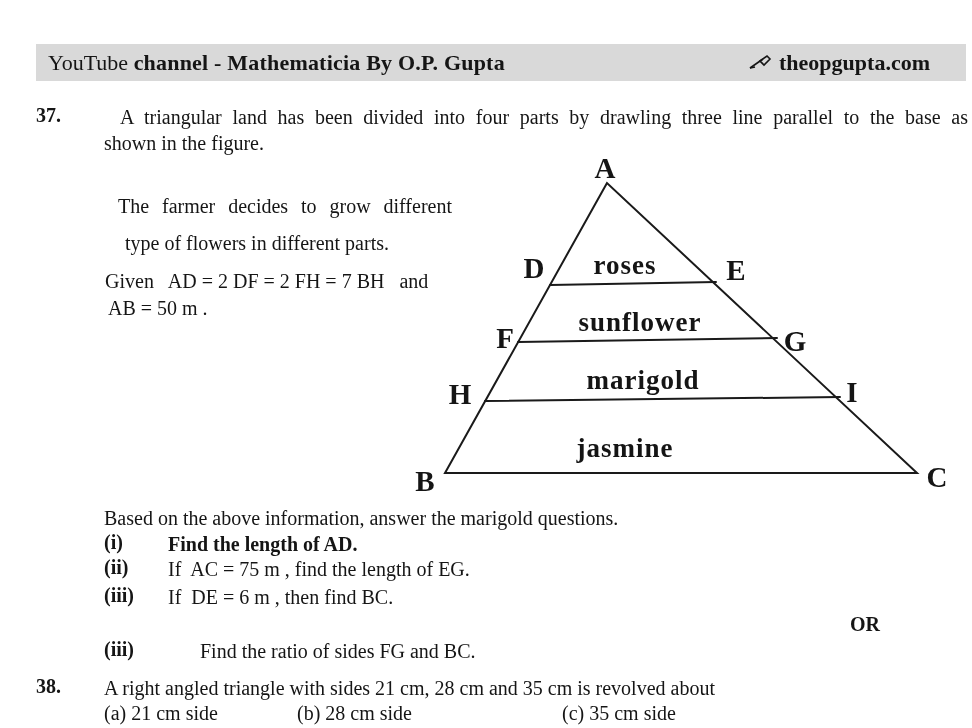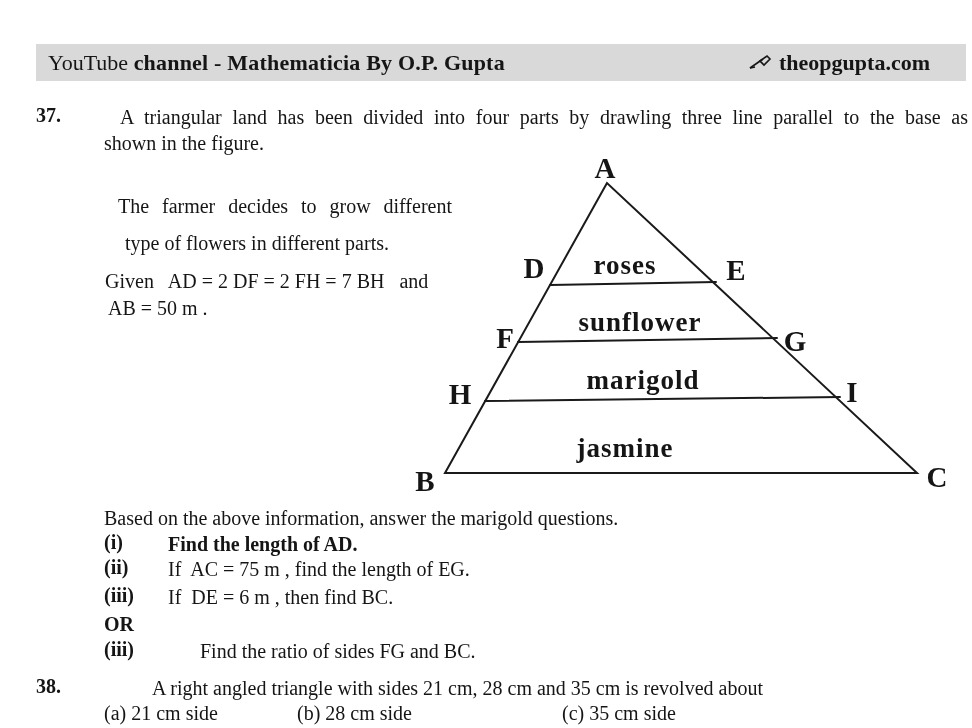--- a/index.html
+++ b/index.html
@@ -18,21 +18,21 @@
   .hl-reg{font-weight:400;}
   .hl-bold{font-weight:700;letter-spacing:.2px;}
   .header-right{font-size:22px;font-weight:700;display:flex;align-items:center;gap:7px;}
   .pen-icon{display:inline-block;}
   
   .qnum{font-weight:700;font-size:20px;}
   .bodytxt{font-size:20px;line-height:26px;}
   .just{text-align:justify;text-align-last:justify;}
   .pre{white-space:pre;}
   .partlabel{font-weight:700;font-size:20px;}
-  .or{font-weight:700;font-size:20px;text-align:left;}
+  .or{font-weight:700;font-size:20px;text-align:right;}
   
   .fig-line{stroke:#1a1a1a;stroke-width:2;fill:none;stroke-linecap:round;}
   .fig-vertex{font-family:"Liberation Serif", serif;font-weight:700;font-size:29px;fill:#151515;}
   .fig-region{font-family:"Liberation Serif", serif;font-weight:700;font-size:27px;fill:#151515;letter-spacing:1px;}
 </style>
 </head>
 <body>
 
 <div>
 
@@ -90,18 +90,18 @@
 
   <div class="abs partlabel" style="left:104px;top:584px;">(iii)</div>
   <div class="abs bodytxt pre" style="left:168px;top:584px;">If  DE = 6 m , then find BC.</div>
 
   <div class="abs or" style="left:104px;top:613px;width:776px;">OR</div>
 
   <div class="abs partlabel" style="left:104px;top:638px;">(iii)</div>
   <div class="abs bodytxt" style="left:168px;top:638px;margin-left:32px;">Find the ratio of sides FG and BC.</div>
 
   <div class="abs qnum" style="left:36px;top:675px;">38.</div>
-  <div class="abs bodytxt" style="left:104px;top:675px;margin-left:48px;">A right angled triangle with sides 21 cm, 28 cm and 35 cm is revolved about</div>
+  <div class="abs bodytxt" style="left:104px;top:675px;">A right angled triangle with sides 21 cm, 28 cm and 35 cm is revolved about</div>
   <div class="abs bodytxt" style="left:104px;top:700px;">(a) 21 cm side</div>
   <div class="abs bodytxt" style="left:297px;top:700px;">(b) 28 cm side</div>
   <div class="abs bodytxt" style="left:562px;top:700px;">(c) 35 cm side</div>
 
 </div>
 
 </body></html>

